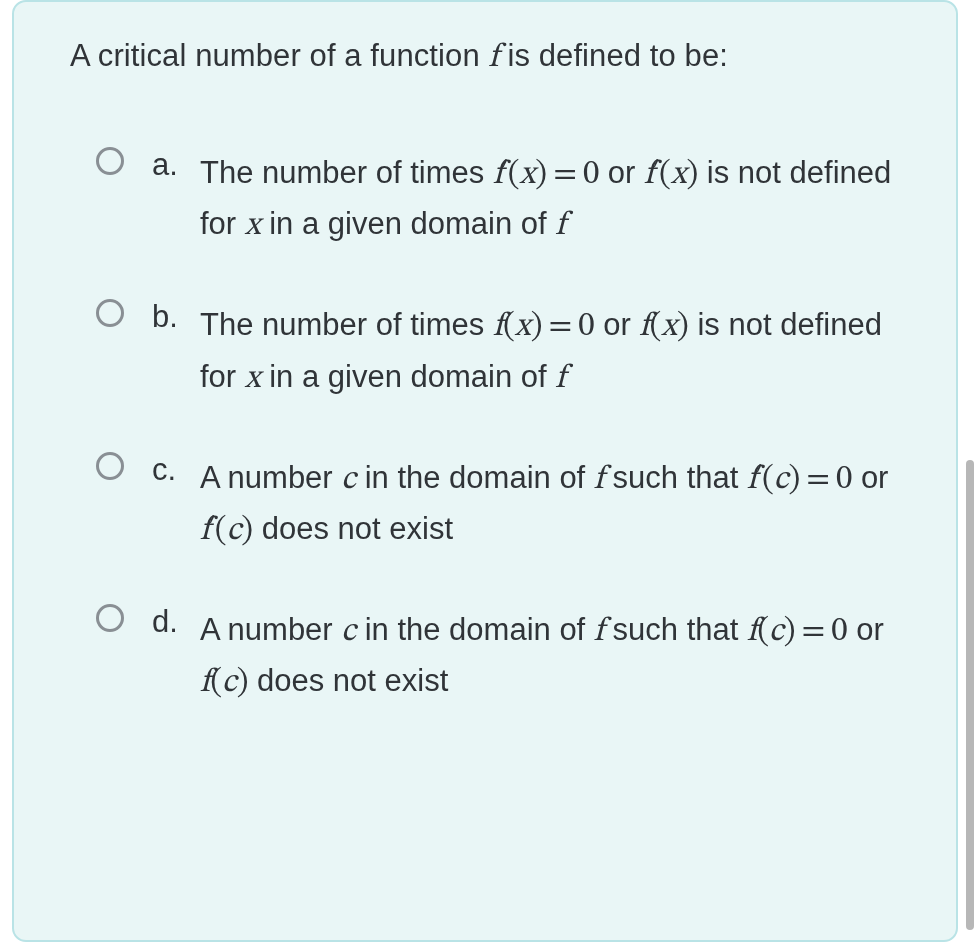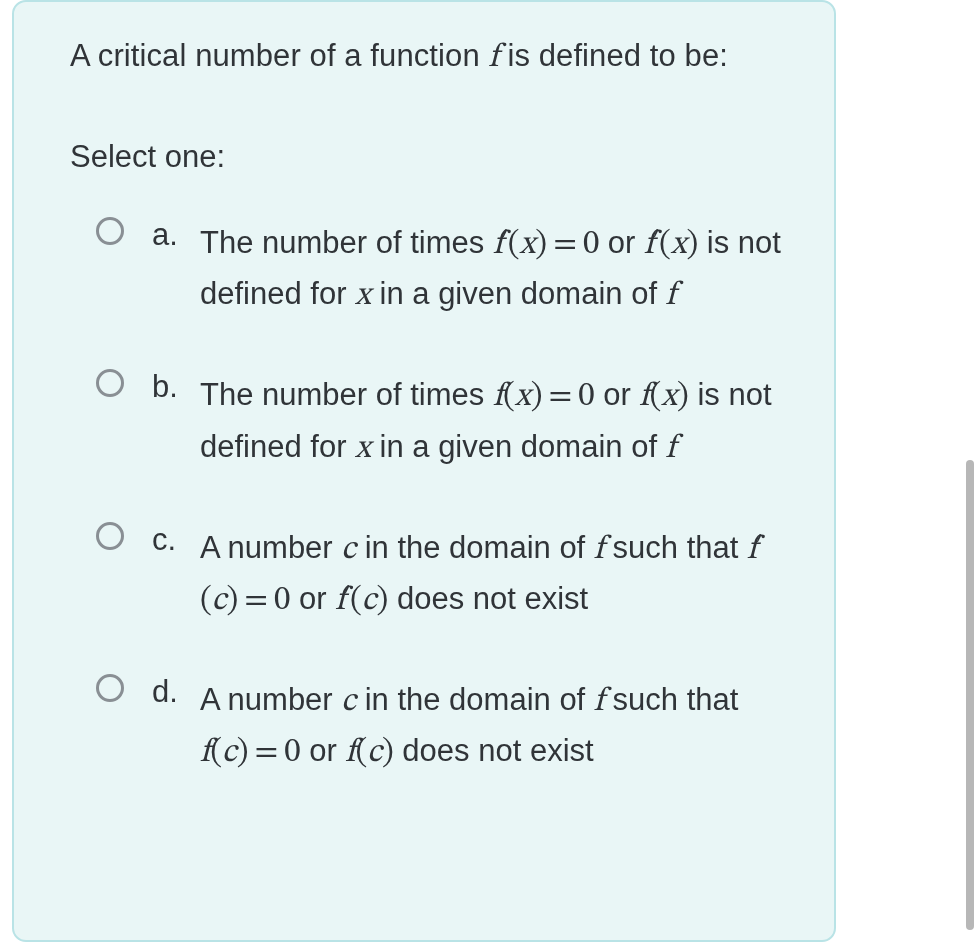--- a/index.html
+++ b/index.html
@@ -6,21 +6,21 @@
   html, body { width: 976px; height: 942px; }
   body {
     font-family: "Trebuchet MS", "Lucida Sans Unicode", "Lucida Grande", sans-serif;
     background: #fff;
     position: relative;
   }
   .card {
     position: absolute;
     left: 12px;
     top: 0;
-    width: 824px;
+    width: 946px;
     height: 942px;
     background: #e9f6f6;
     border: 2px solid #b9e3e6;
     border-radius: 14px;
     padding: 22px 44px 0 56px;
     color: #303438;
   }
   .question-text {
     font-size: 31px;
     line-height: 1.55;
@@ -94,21 +94,20 @@
 </style>
 </head>
 <body>
 
 <div class="card">
 
   <div class="question-text">
     <span>A critical number of a function </span><span class="math mi">f</span><span> is defined to be:</span>
   </div>
 
-  <div class="select-one">Select one:</div>
 
   <div class="options">
 
     <div class="option-row">
       <div class="radio"></div>
       <div class="opt-letter">a.</div>
       <div class="opt-body">
         <span>The number of times </span><span class="math"><span class="mi">f</span><span class="prime">′</span><span class="paren">(</span><span class="mi">x</span><span class="paren">)</span><span class="eq">=</span><span>0</span></span><span> or </span><span class="math"><span class="mi">f</span><span class="prime">′</span><span class="paren">(</span><span class="mi">x</span><span class="paren">)</span></span><span> is not defined for </span><span class="math mi">x</span><span> in a given domain of </span><span class="math mi">f</span>
       </div>
     </div>

